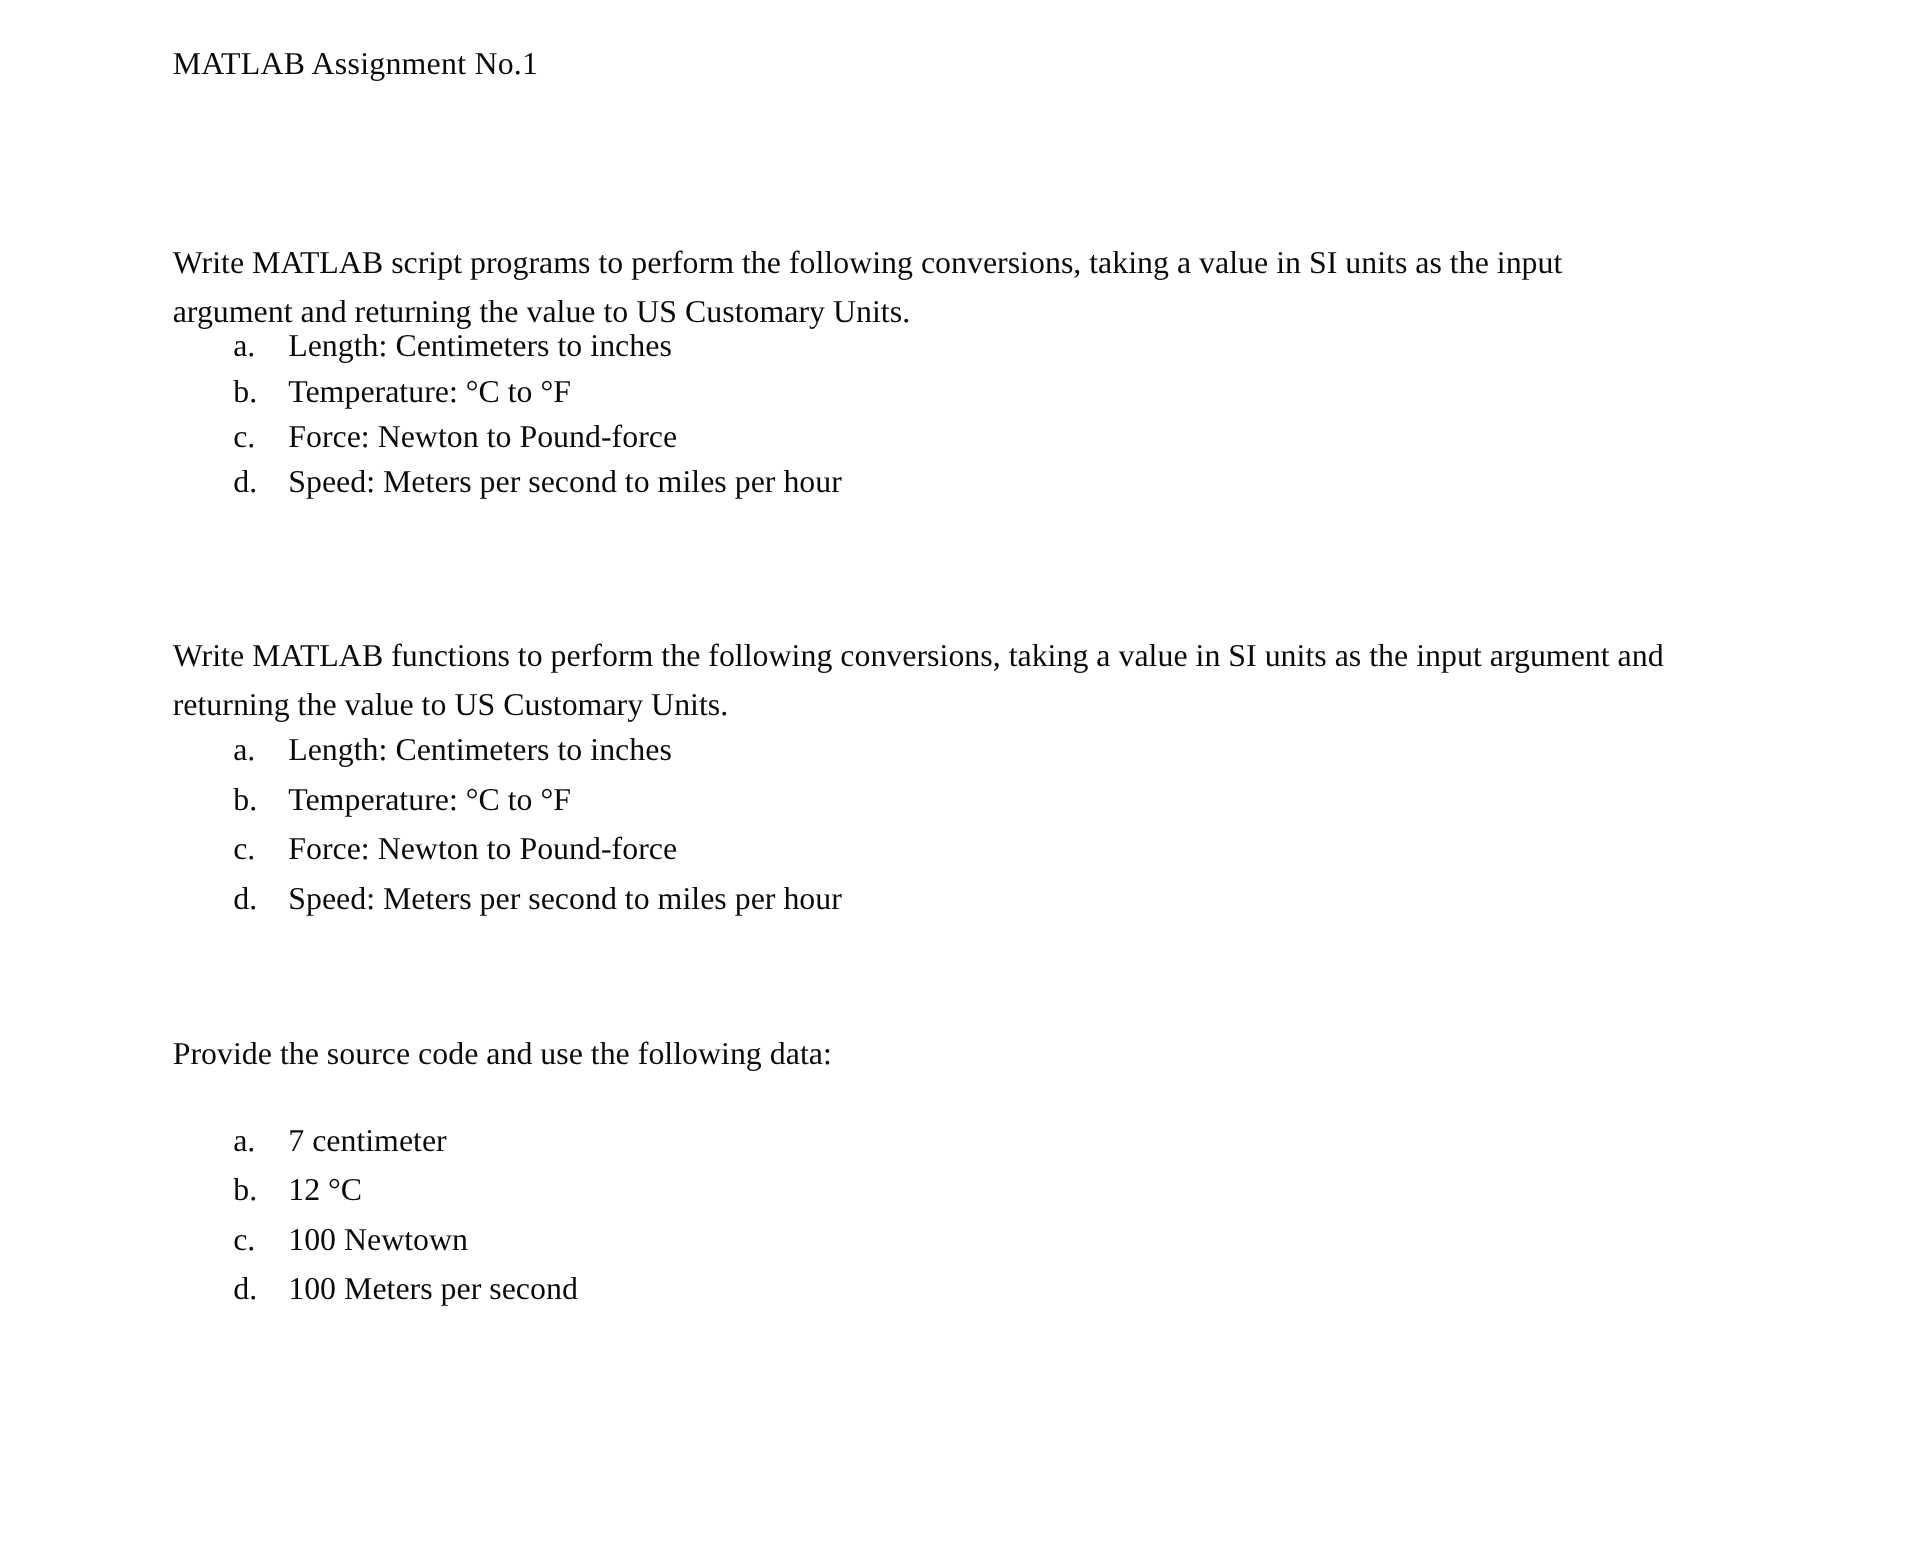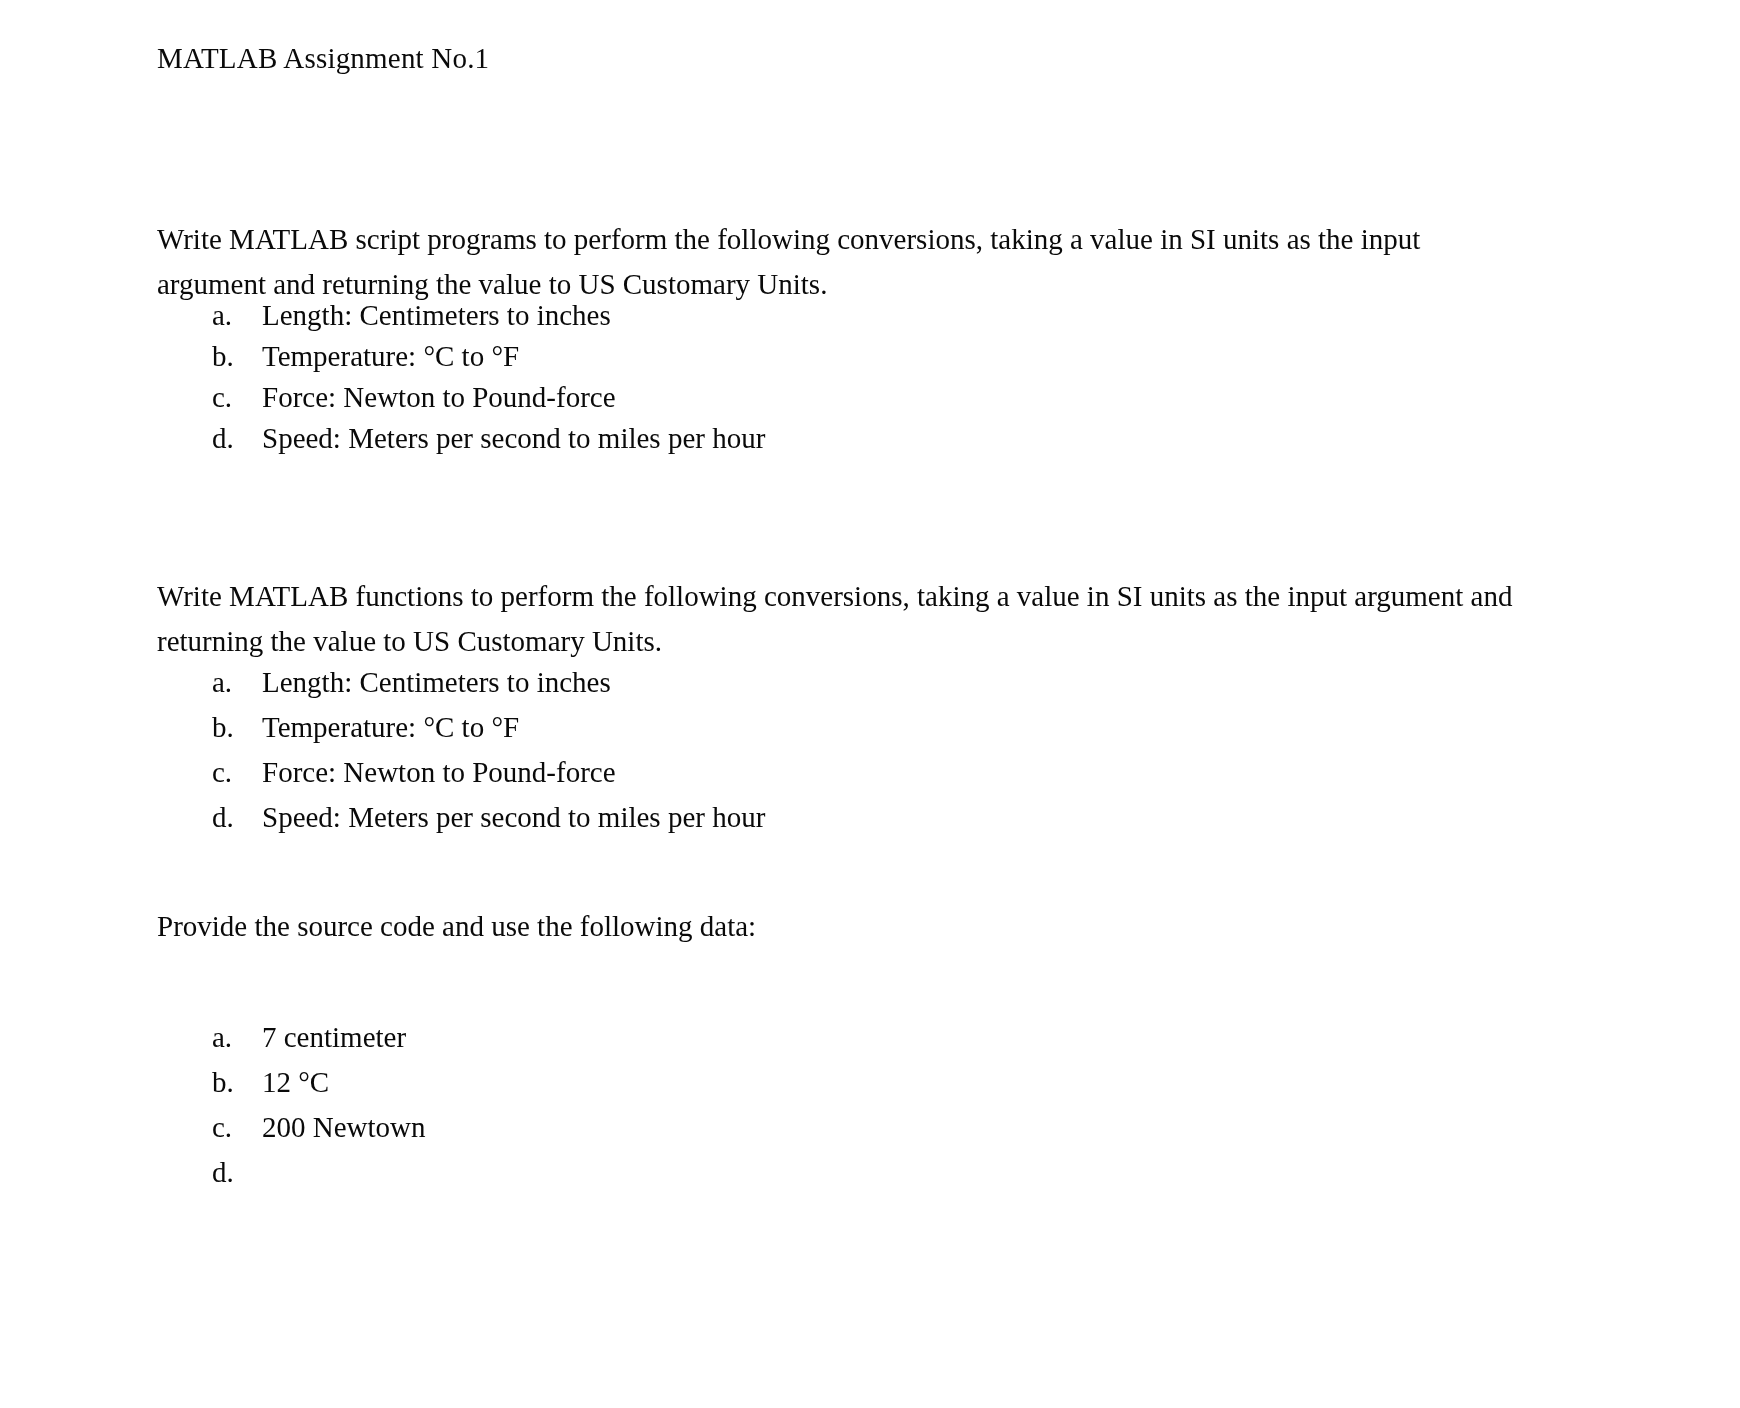--- a/index.html
+++ b/index.html
@@ -39,21 +39,21 @@
     position: absolute;
     left: 157px;
     width: 1372px;
     font-size: 29px;
     line-height: 45px;
     text-align: left;
   }
 
   .para-1 { top: 188px; }
   .para-2 { top: 545px; }
-  .para-3 { top: 875px; width: 1000px; }
+  .para-3 { top: 907px; width: 1000px; }
 
   .list {
     position: absolute;
     left: 157px;
     margin: 0;
     padding: 0;
     list-style: none;
     font-size: 29px;
     line-height: 41px;
   }
@@ -135,20 +135,21 @@
     <li>
       <span class="marker">a.</span>
       <span class="item-text">7 centimeter</span>
     </li>
     <li>
       <span class="marker">b.</span>
       <span class="item-text">12 °C</span>
     </li>
     <li>
       <span class="marker">c.</span>
-      <span class="item-text">200 Newtown</span>
+      <span class="item-text">100 Newtown</span>
     </li>
     <li>
       <span class="marker">d.</span>
+      <span class="item-text">100 Meters per second</span>
     </li>
   </ul>
 
 </div>
 
 </body></html>

